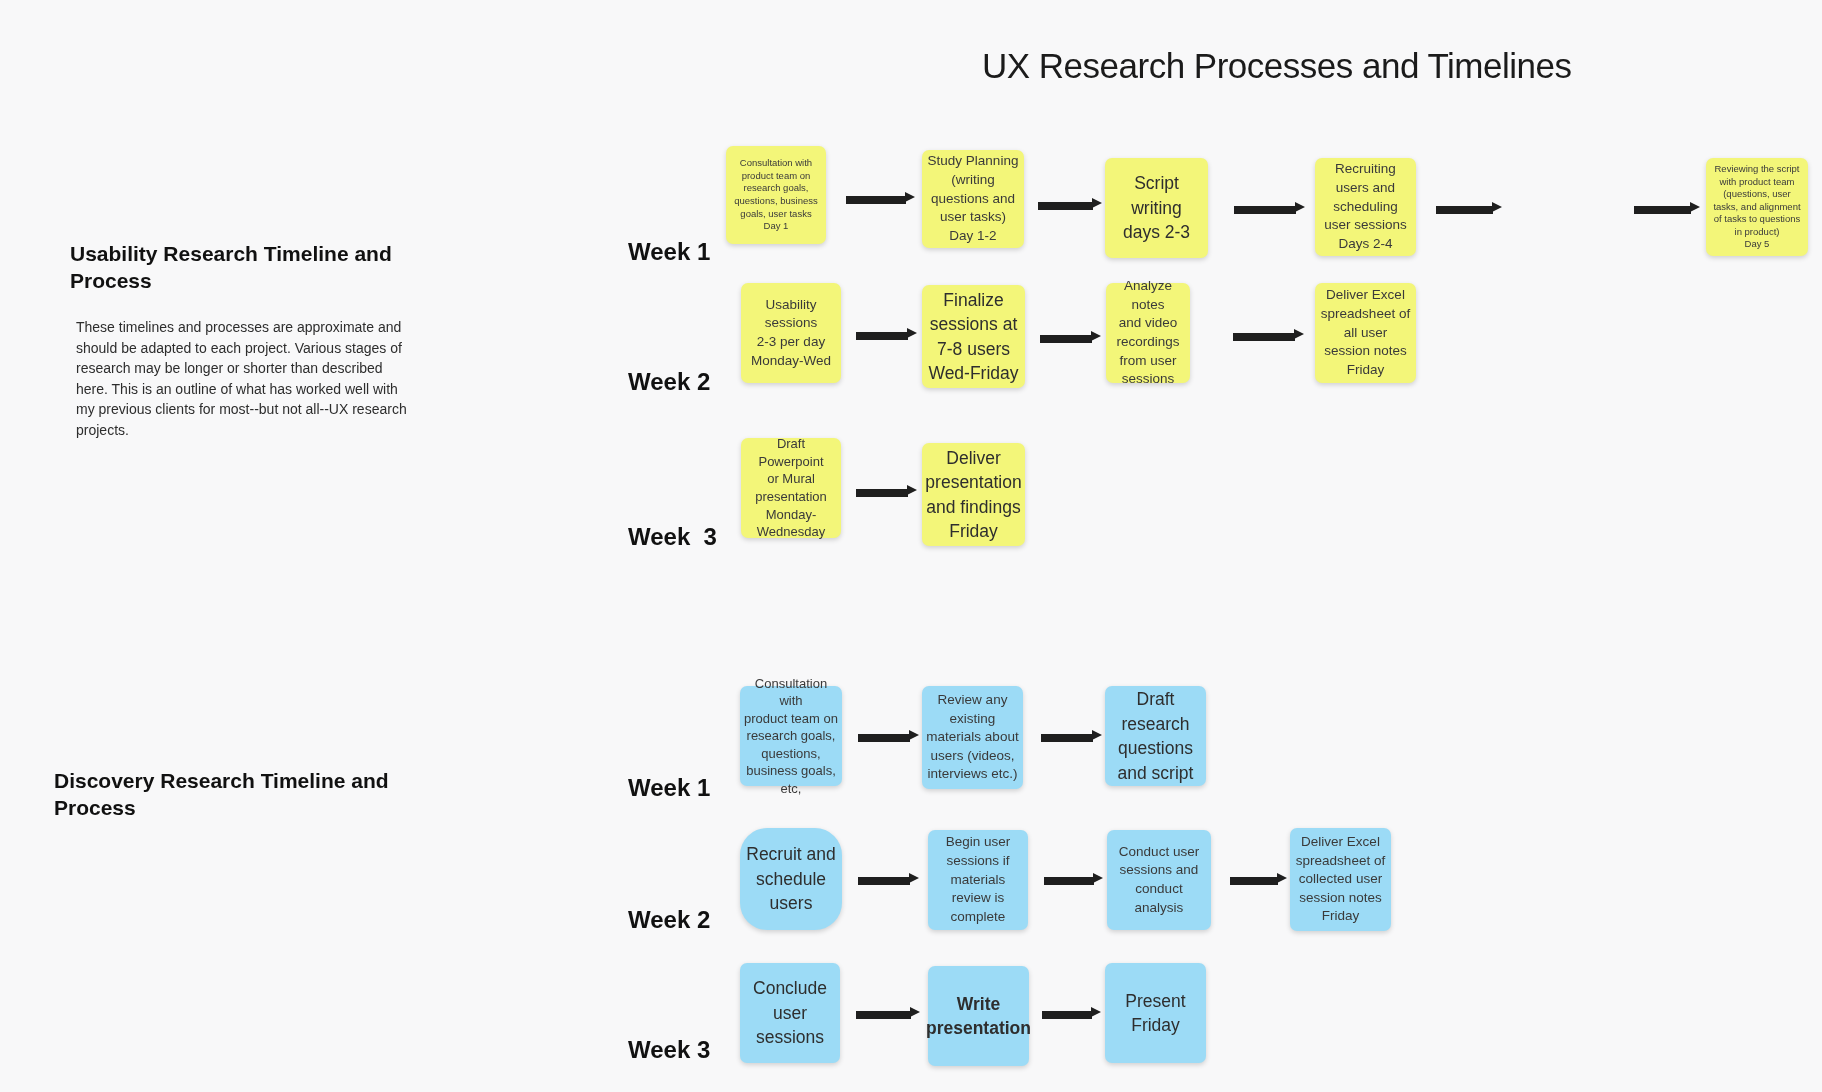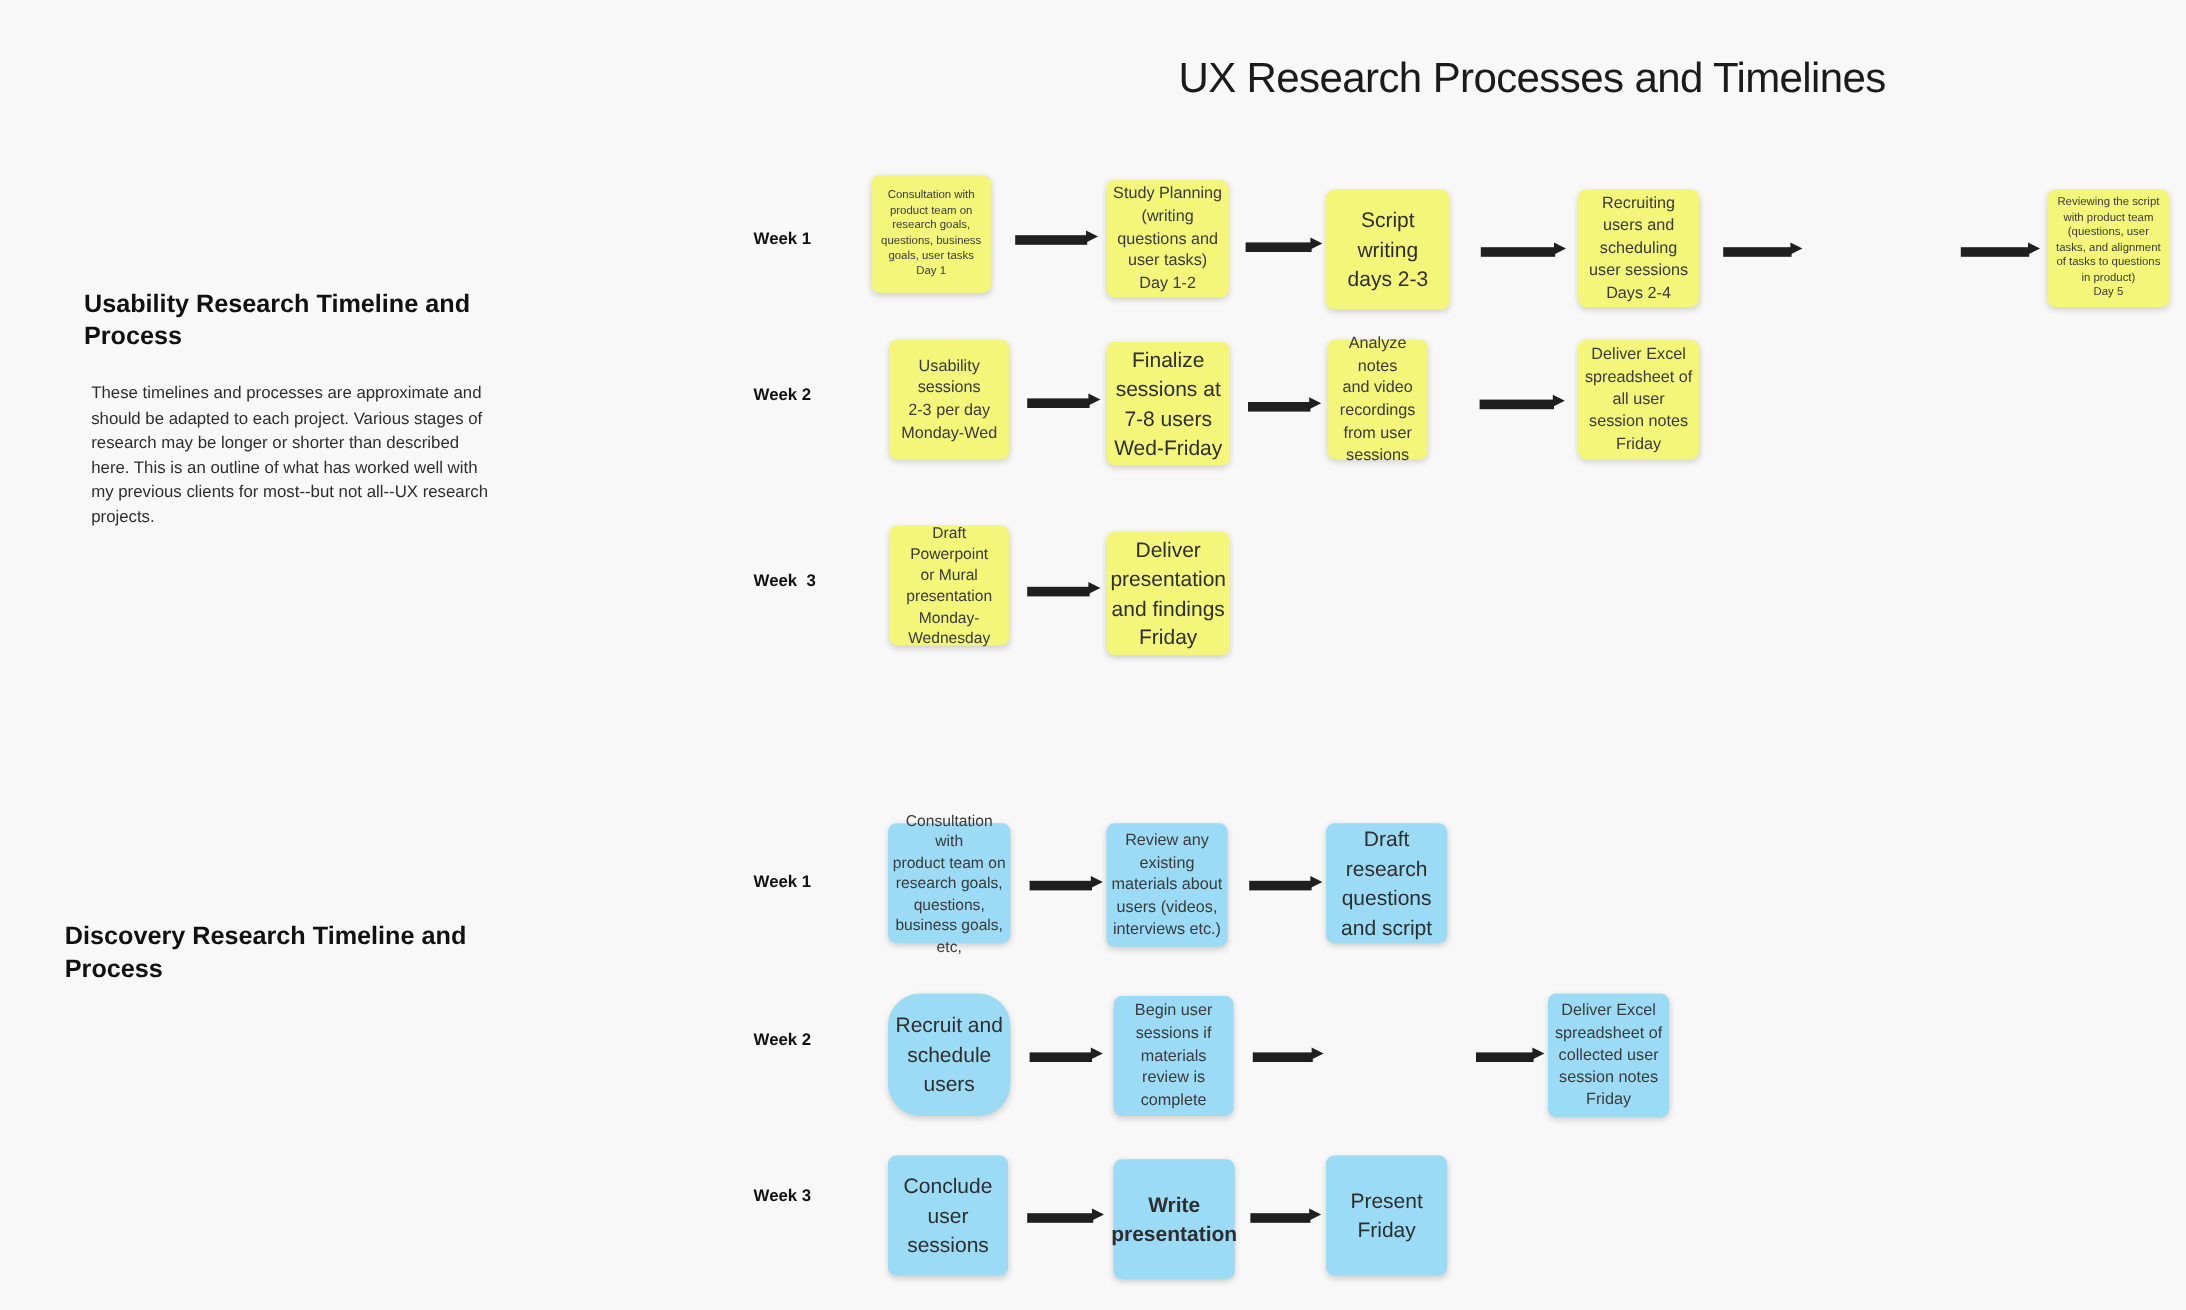--- a/index.html
+++ b/index.html
@@ -44,24 +44,25 @@
   .section-description {
     position: absolute;
     left: 64px; top: 305px; width: 400px;
     font-size: 14px;
     line-height: 20.5px;
     color: #2d2d2d;
     white-space: pre-line;
   }
   .week-label {
     position: absolute;
-    font-size: 14px;
+    font-size: 24px;
     font-weight: 700;
     color: #111;
     white-space: pre;
+    margin-top: 48px;
   }
   .note {
     position: absolute;
     border-radius: 7px;
     display: flex;
     align-items: center;
     justify-content: center;
     text-align: center;
     padding: 4px;
     color: var(--note-text);
@@ -199,20 +200,24 @@
   <div class="note blue fs-l" style="left:732px;top:820px;width:102px;height:102px;border-radius:27px;">Recruit and
 schedule
 users</div>
   <div class="arrow" style="left:850px;top:869px;width:52px;"></div>
   <div class="note blue fs-m" style="left:920px;top:822px;width:100px;height:100px;">Begin user
 sessions if
 materials
 review is
 complete</div>
   <div class="arrow" style="left:1036px;top:869px;width:50px;"></div>
+  <div class="note blue fs-m" style="left:1099px;top:822px;width:104px;height:100px;">Conduct user
+sessions and
+conduct
+analysis</div>
   <div class="arrow" style="left:1222px;top:869px;width:48px;"></div>
   <div class="note blue fs-m" style="left:1282px;top:820px;width:101px;height:103px;">Deliver Excel
 spreadsheet of
 collected user
 session notes
 Friday</div>
 
   <div class="week-label" style="left:616px;top:976px;">Week 3</div>
   <div class="note blue fs-l" style="left:732px;top:955px;width:100px;height:100px;">Conclude
 user

